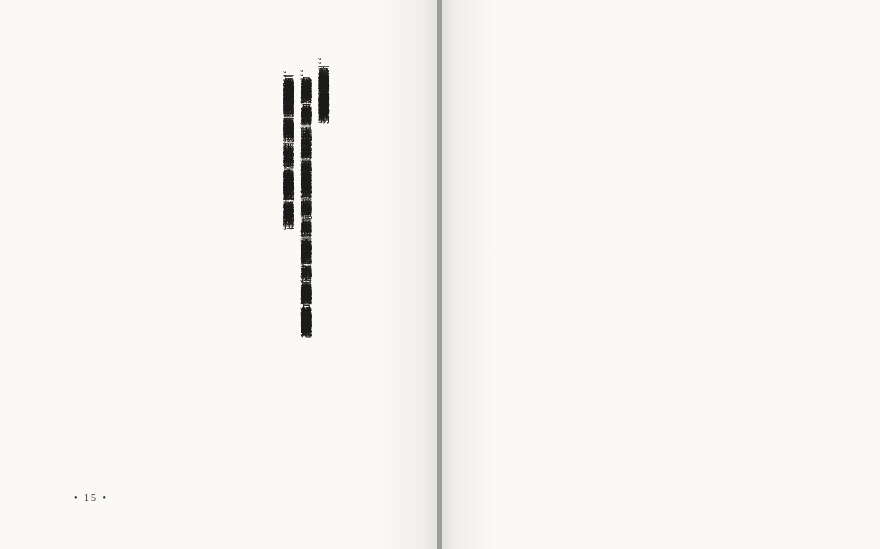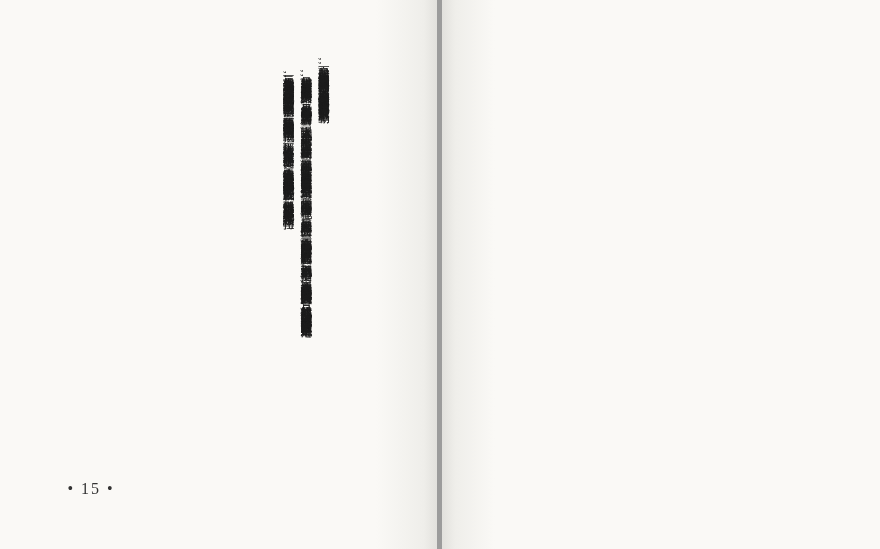--- a/index.html
+++ b/index.html
@@ -20,22 +20,22 @@
     writing-mode:vertical-rl;
     color:#1c1c1c;
     font-size:11.4px;
     letter-spacing:0.2px;
     text-align:justify;
   }
   .vtext p{margin:0;padding:0;text-indent:1em;}
   .vtext p:first-child{text-indent:0;}
   .vtext.vleft{top:57px;height:452px;left:32px;width:300px;line-height:17.6px;}
   .pagenum{
-    position:absolute;top:480px;width:70px;
-    font-size:16px;color:#333;text-align:center;letter-spacing:2px;
+    position:absolute;top:492px;width:70px;
+    font-size:10px;color:#333;text-align:center;letter-spacing:2px;
     font-family:"Liberation Serif","DejaVu Serif",serif;
   }
   .pagenum.num-left{left:56px;}
 </style>
 </head>
 <body>
 
 <div class="spread">
 
   <div class="page left">

